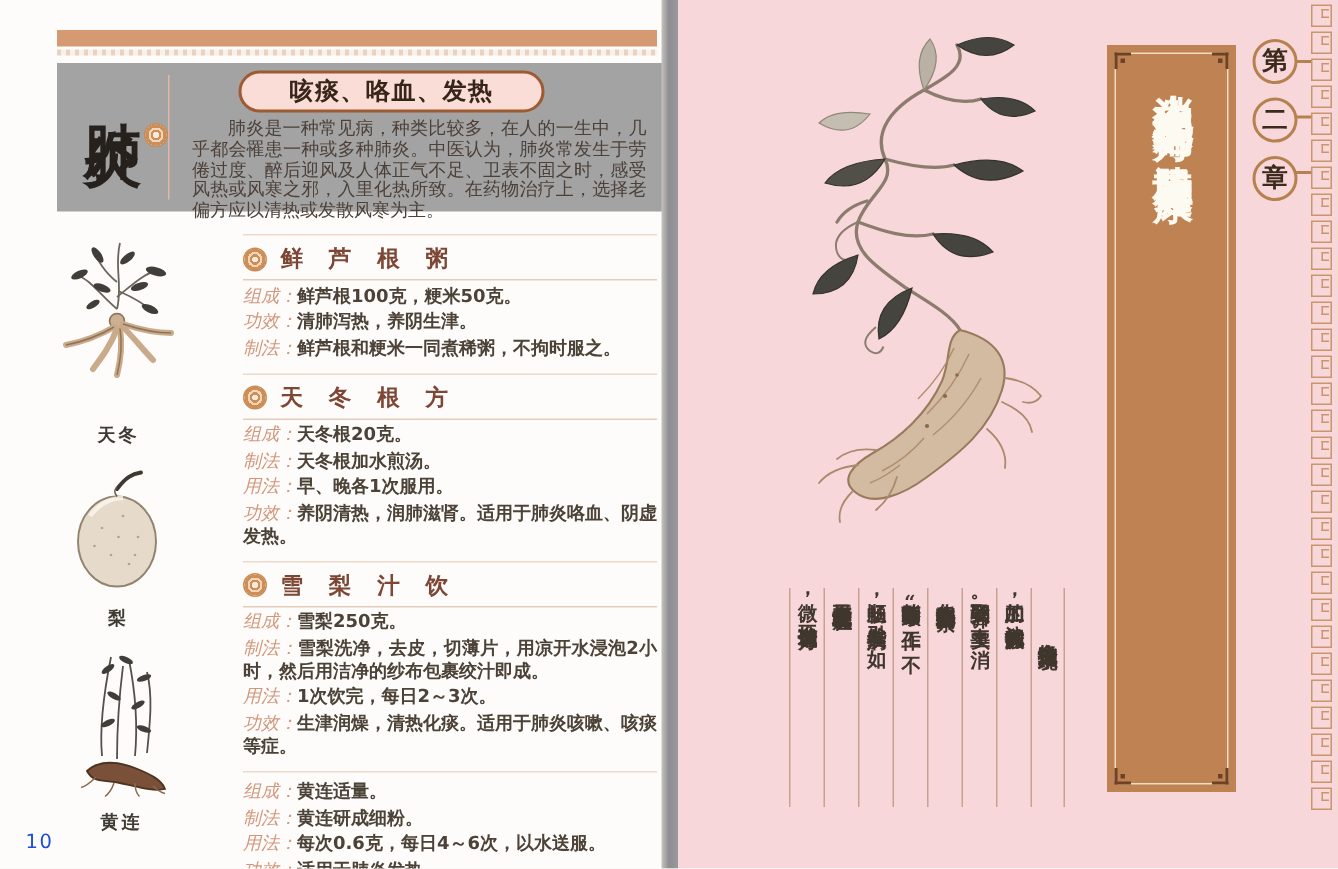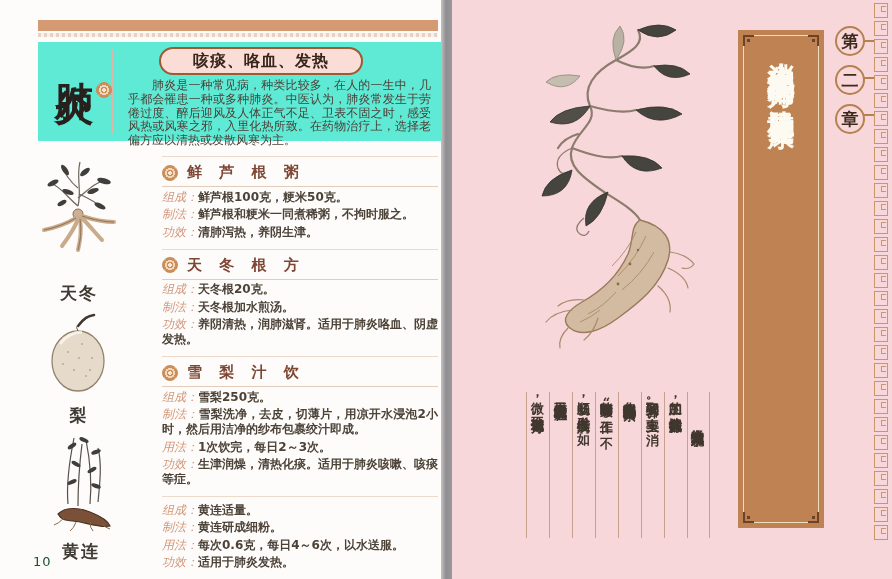--- a/index.html
+++ b/index.html
@@ -9,42 +9,42 @@
     font-family:"DejaVu Sans","Liberation Sans",sans-serif;
   }
   .abs{position:absolute;}
 
   
   .left-page{left:0;top:0;width:441px;height:579px;background:#fdfcfa;}
   .top-bar{left:38px;top:20px;width:400px;height:11px;background:#d59a72;}
   .top-bar-pattern{left:38px;top:33px;width:400px;height:4px;
     background:repeating-linear-gradient(90deg,#e9d2c0 0 3px,#f8f1ea 3px 6px);}
 
-  .header-box{left:38px;top:42px;width:408px;height:99px;background:#5eead4;}
+  .header-box{left:38px;top:42px;width:408px;height:99px;background:#a3a3a3;}
   .disease-title{left:13px;top:8px;height:86px;
     writing-mode:vertical-rl;text-orientation:upright;
     font-family:"DejaVu Serif","Liberation Serif",serif;
     font-size:39px;font-weight:bold;color:#26211c;line-height:48px;letter-spacing:6px;}
   .header-divider{left:74px;top:8px;width:1px;height:83px;background:#e2b6a9;}
   .rosette{border-radius:50%;border:1.5px solid #c98b55;
     background:radial-gradient(circle,#f7e8d8 0 2px,#cd8e58 2px 3.5px,#f0d6bc 3.5px 5px,#cd8e58 5px 7px,#f3ddc8 7px);}
   .header-rosette{left:58px;top:40px;width:14px;height:14px;}
   .symptom-pill{left:121px;top:5px;width:200px;height:24px;
     border:2px solid #9e5a33;border-radius:15px;background:#f9ddd6;
     text-align:center;line-height:24px;font-size:16px;font-weight:bold;color:#38251a;
     font-family:"DejaVu Serif","Liberation Serif",serif;letter-spacing:1px;}
   .intro{left:90px;top:37px;width:303px;font-size:12px;line-height:13.8px;
     color:#4c4038;font-weight:400;text-indent:2em;text-align:justify;}
 
   .plant-figure{text-align:center;}
-  .plant-label{font-size:17px;font-weight:bold;color:#3f3a33;letter-spacing:2px;margin-top:2px;}
+  .plant-label{font-size:12px;font-weight:bold;color:#3f3a33;letter-spacing:2px;margin-top:2px;}
   .fig-tiandong{left:36px;top:158px;width:86px;}
   .fig-pear{left:46px;top:312px;width:66px;}
   .fig-huanglian{left:44px;top:430px;width:74px;}
-  .page-number{left:33px;top:554px;font-size:13px;color:#14532d;letter-spacing:1px;}
+  .page-number{left:17px;top:554px;font-size:13px;color:#1d4ed8;letter-spacing:1px;}
 
   .recipes{left:126px;top:156px;width:312px;}
   .recipe{border-top:1px solid #eedacb;padding:3px 0 9px;margin-left:36px;}
   .recipe-head{display:flex;align-items:center;gap:9px;padding:3px 0 4px;
     border-bottom:1px solid #e4ccbb;}
   .recipe-rosette{width:14px;height:14px;flex:none;}
   .recipe-title{font-family:"DejaVu Serif","Liberation Serif",serif;
     font-size:15px;font-weight:bold;color:#7e4634;letter-spacing:6px;}
   .recipe-row{font-size:12px;line-height:15px;margin-top:2.5px;text-align:justify;}
   .row-label{color:#d2967b;font-weight:normal;font-style:italic;}
@@ -196,31 +196,32 @@
   <div class="abs page-number">10</div>
 
   <div class="abs recipes">
 
     <div class="recipe">
       <div class="recipe-head">
         <div class="rosette recipe-rosette"></div>
         <div class="recipe-title">鲜 芦 根 粥</div>
       </div>
       <div class="recipe-row"><span class="row-label">组成：</span><span class="row-text">鲜芦根100克，粳米50克。</span></div>
+      <div class="recipe-row"><span class="row-label">功效：</span><span class="row-text">清肺泻热，养阴生津。</span></div>
       <div class="recipe-row"><span class="row-label">制法：</span><span class="row-text">鲜芦根和粳米一同煮稀粥，不拘时服之。</span></div>
-      <div class="recipe-row"><span class="row-label">功效：</span><span class="row-text">清肺泻热，养阴生津。</span></div>
     </div>
 
     <div class="recipe">
       <div class="recipe-head">
         <div class="rosette recipe-rosette"></div>
         <div class="recipe-title">天 冬 根 方</div>
       </div>
       <div class="recipe-row"><span class="row-label">组成：</span><span class="row-text">天冬根20克。</span></div>
       <div class="recipe-row"><span class="row-label">制法：</span><span class="row-text">天冬根加水煎汤。</span></div>
+      <div class="recipe-row"><span class="row-label">用法：</span><span class="row-text">早、晚各1次服用。</span></div>
       <div class="recipe-row"><span class="row-label">功效：</span><span class="row-text">养阴清热，润肺滋肾。适用于肺炎咯血、阴虚发热。</span></div>
     </div>
 
     <div class="recipe">
       <div class="recipe-head">
         <div class="rosette recipe-rosette"></div>
         <div class="recipe-title">雪 梨 汁 饮</div>
       </div>
       <div class="recipe-row"><span class="row-label">组成：</span><span class="row-text">雪梨250克。</span></div>
       <div class="recipe-row"><span class="row-label">制法：</span><span class="row-text">雪梨洗净，去皮，切薄片，用凉开水浸泡2小时，然后用洁净的纱布包裹绞汁即成。</span></div>

